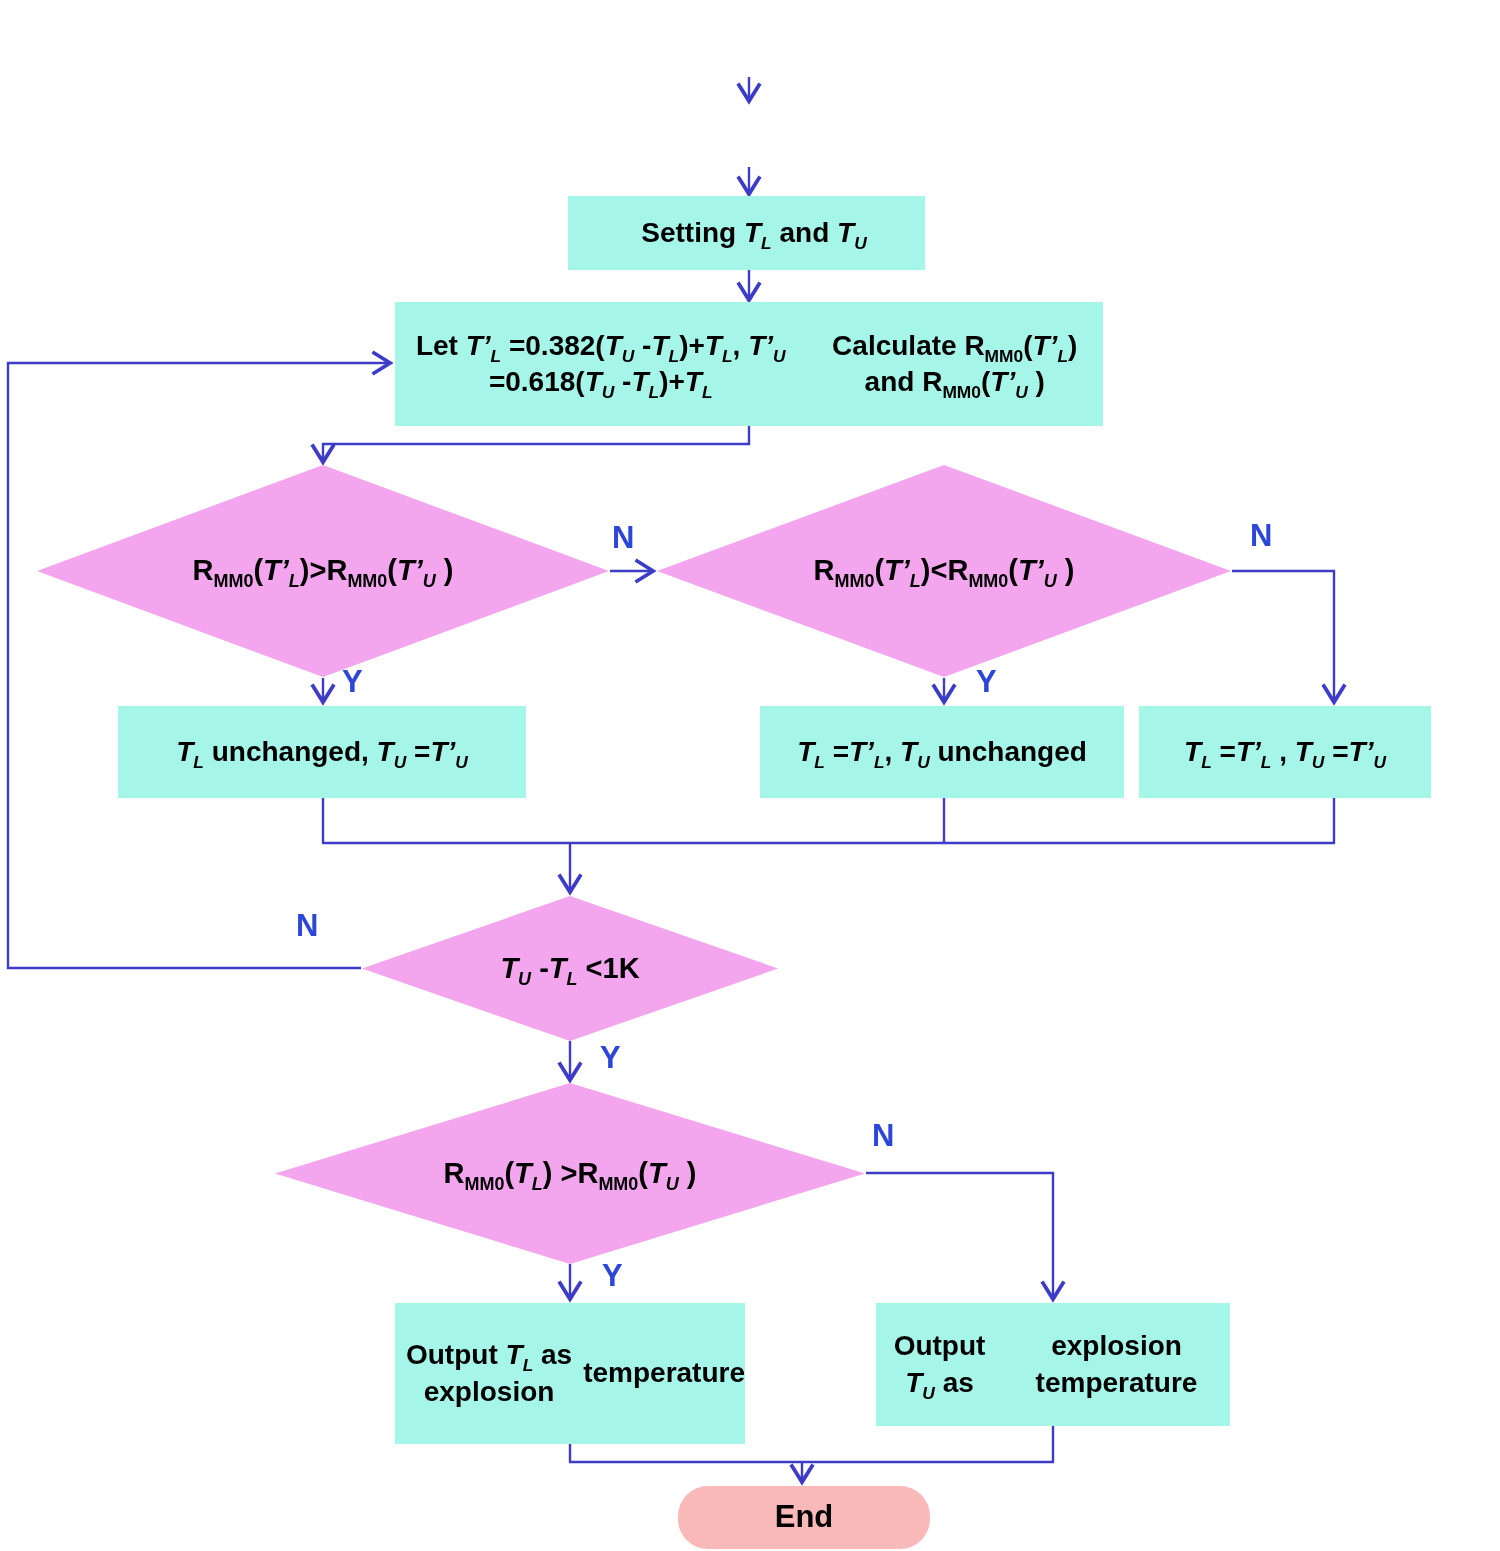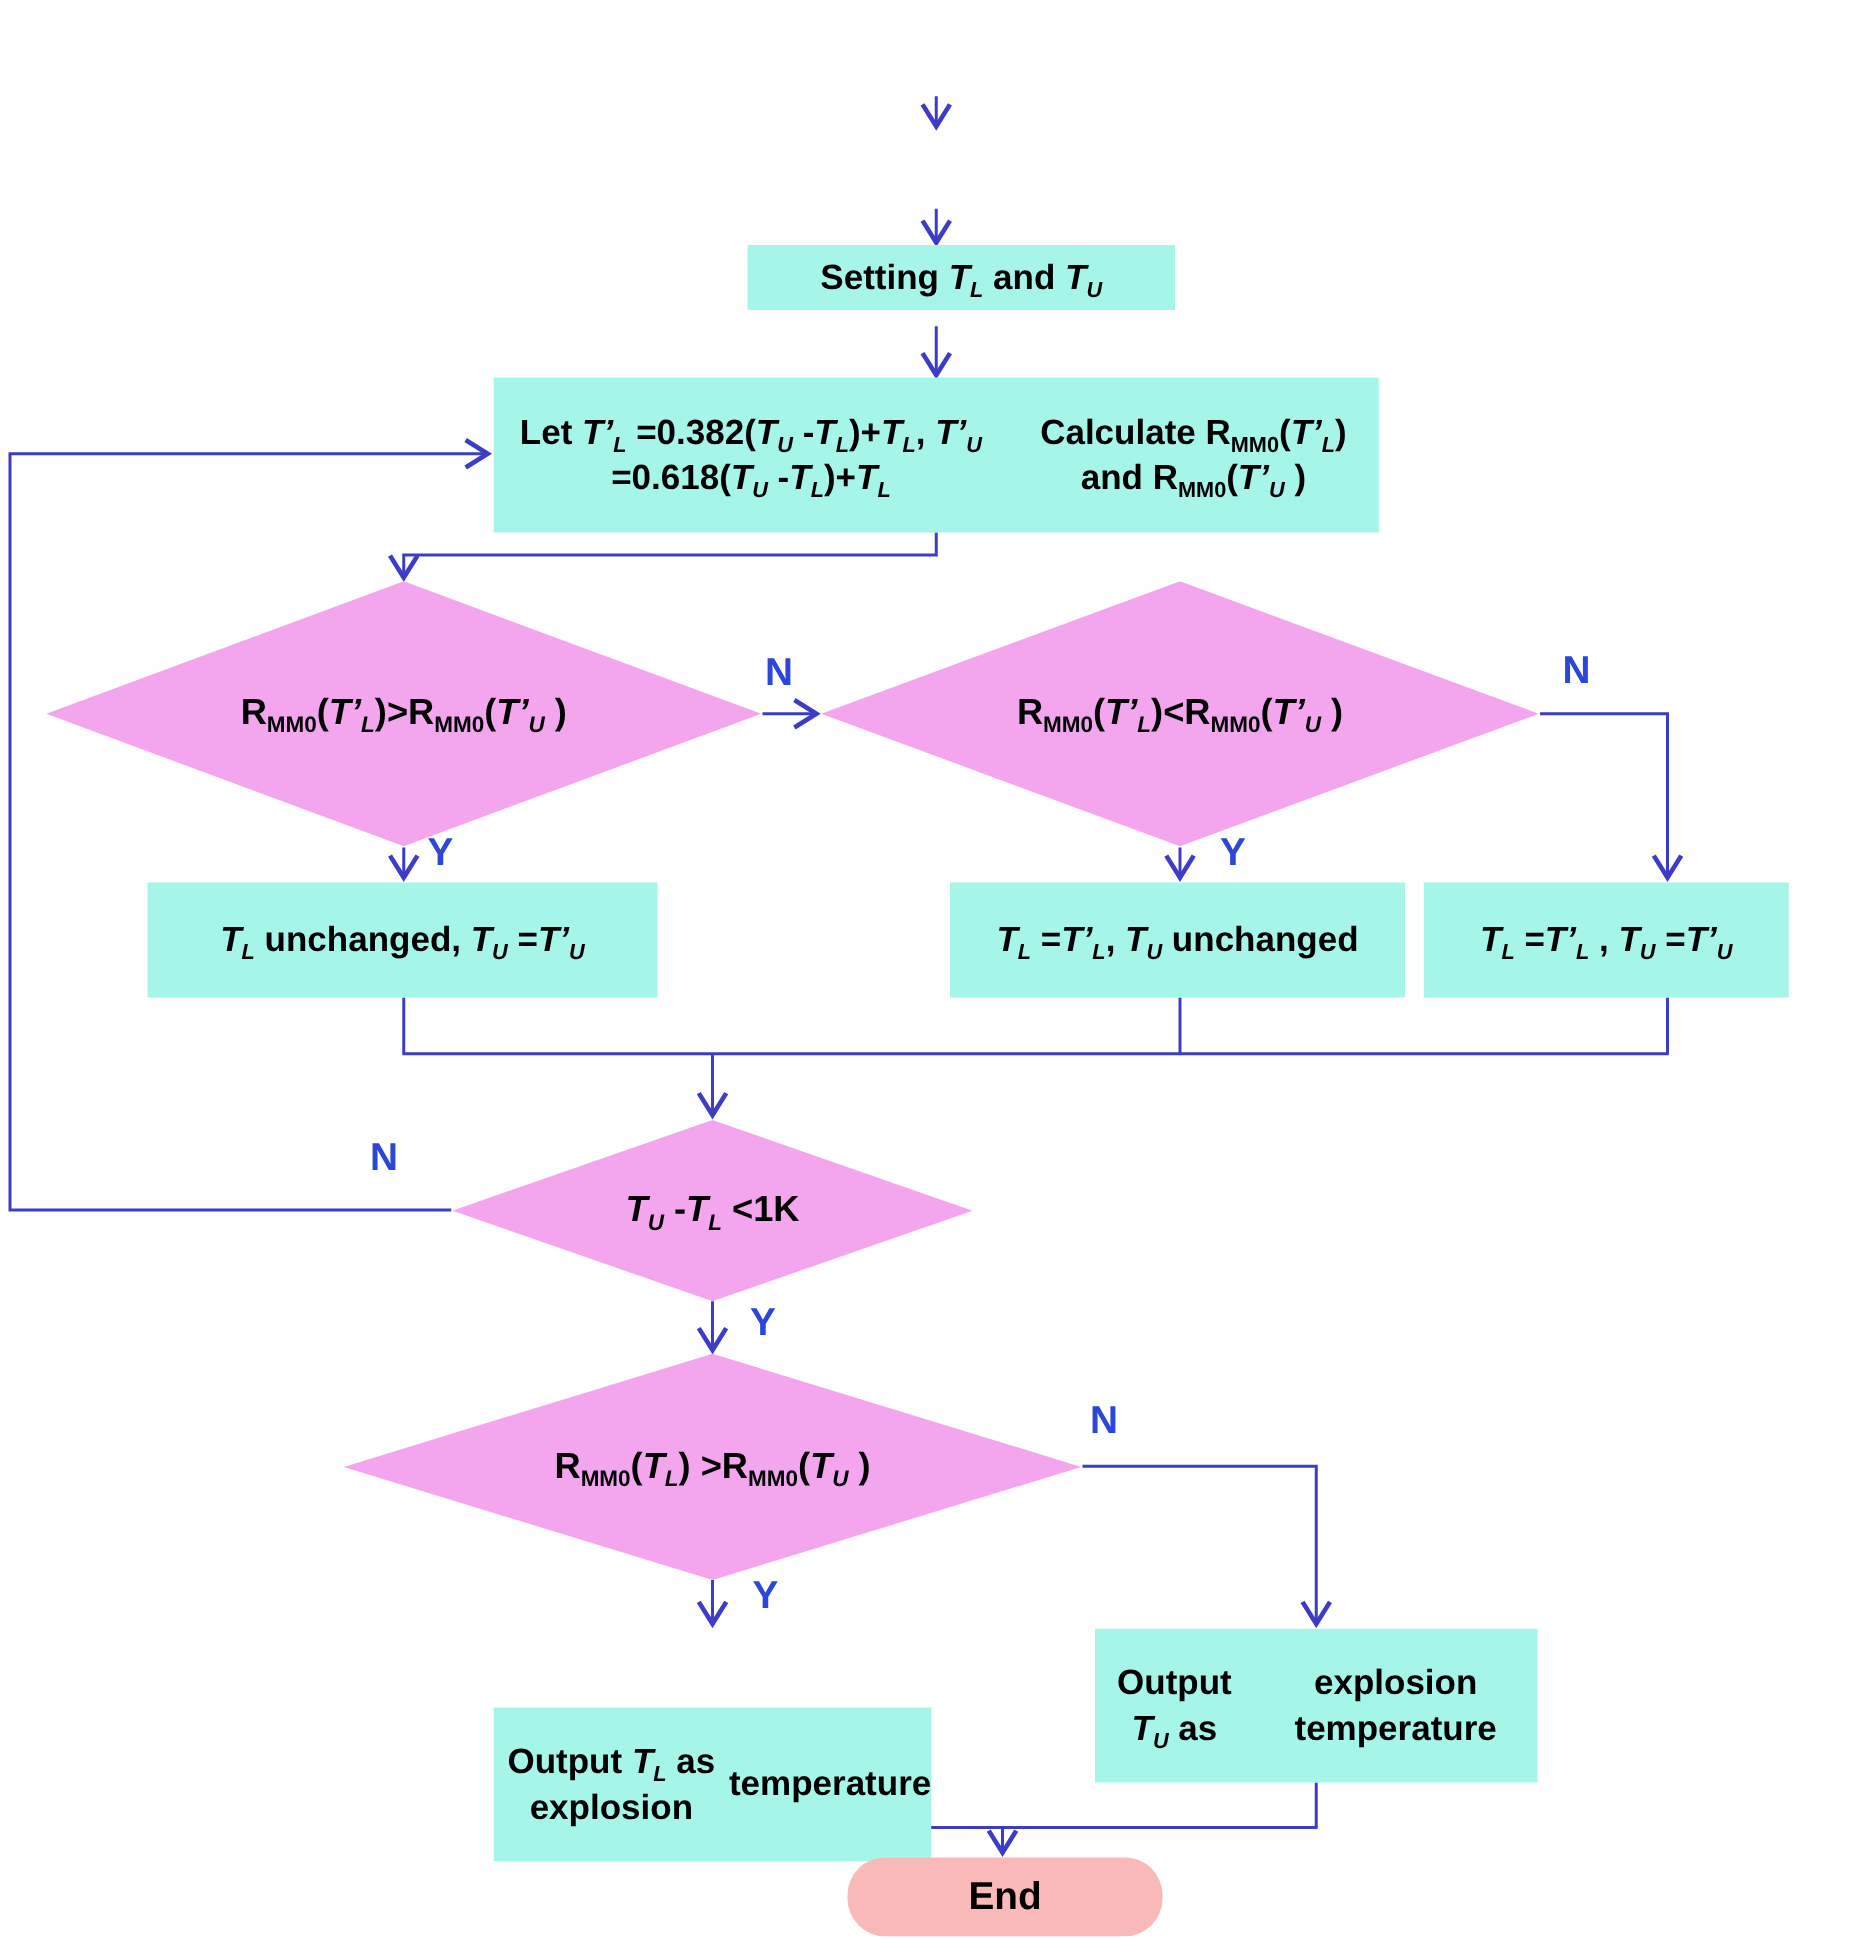--- a/index.html
+++ b/index.html
@@ -74,21 +74,21 @@
     <polyline points="866,1173 1053,1173 1053,1298" marker-end="url(#arrow)"></polyline>
     <polyline points="570,1264 570,1298" marker-end="url(#arrow)"></polyline>
     <polyline points="570,1426 570,1462"></polyline>
     <polyline points="1053,1426 1053,1462"></polyline>
     <polyline points="569,1462 1054,1462"></polyline>
     <polyline points="802,1462 802,1481" marker-end="url(#arrow)"></polyline>
   </svg>
 
 
 
-  <div class="node process" style="left:598px;top:196px;width:342px;height:52px;">
+  <div class="node process" style="left:568px;top:196px;width:342px;height:74px;padding-left:15px;">
     <span>Setting <em>T<sub>L</sub></em> and <em>T<sub>U</sub></em></span>
   </div>
 
   <div class="node process multiline" style="left:395px;top:302px;width:708px;height:124px;">
     <span>Let <em>T’<sub>L</sub></em> =0.382(<em>T<sub>U</sub></em> -<em>T<sub>L</sub></em>)+<em>T<sub>L</sub></em>,  <em>T’<sub>U</sub></em> =0.618(<em>T<sub>U</sub></em> -<em>T<sub>L</sub></em>)+<em>T<sub>L</sub></em></span>
     <span>Calculate R<sub>MM0</sub>(<em>T’<sub>L</sub></em>) and R<sub>MM0</sub>(<em>T’<sub>U</sub></em> )</span>
   </div>
 
   <div class="node decision" style="left:37px;top:465px;width:572px;height:212px;">
     <span>R<sub>MM0</sub>(<em>T’<sub>L</sub></em>)&gt;R<sub>MM0</sub>(<em>T’<sub>U</sub></em> )</span>
@@ -111,21 +111,21 @@
   </div>
 
   <div class="node decision" style="left:362px;top:896px;width:416px;height:145px;">
     <span><em>T<sub>U</sub></em> -<em>T<sub>L</sub></em> &lt;1K</span>
   </div>
 
   <div class="node decision" style="left:275px;top:1083px;width:590px;height:181px;">
     <span>R<sub>MM0</sub>(<em>T<sub>L</sub></em>) &gt;R<sub>MM0</sub>(<em>T<sub>U</sub></em> )</span>
   </div>
 
-  <div class="node process multiline" style="left:395px;top:1366px;width:350px;height:123px;">
+  <div class="node process multiline" style="left:395px;top:1303px;width:350px;height:141px;">
     <span>Output <em>T<sub>L</sub></em> as explosion</span>
     <span>temperature</span>
   </div>
 
   <div class="node process multiline" style="left:876px;top:1303px;width:354px;height:123px;">
     <span>Output <em>T<sub>U</sub></em> as</span>
     <span>explosion temperature</span>
   </div>
 
   <div class="node terminal" style="left:678px;top:1486px;width:252px;height:63px;">

